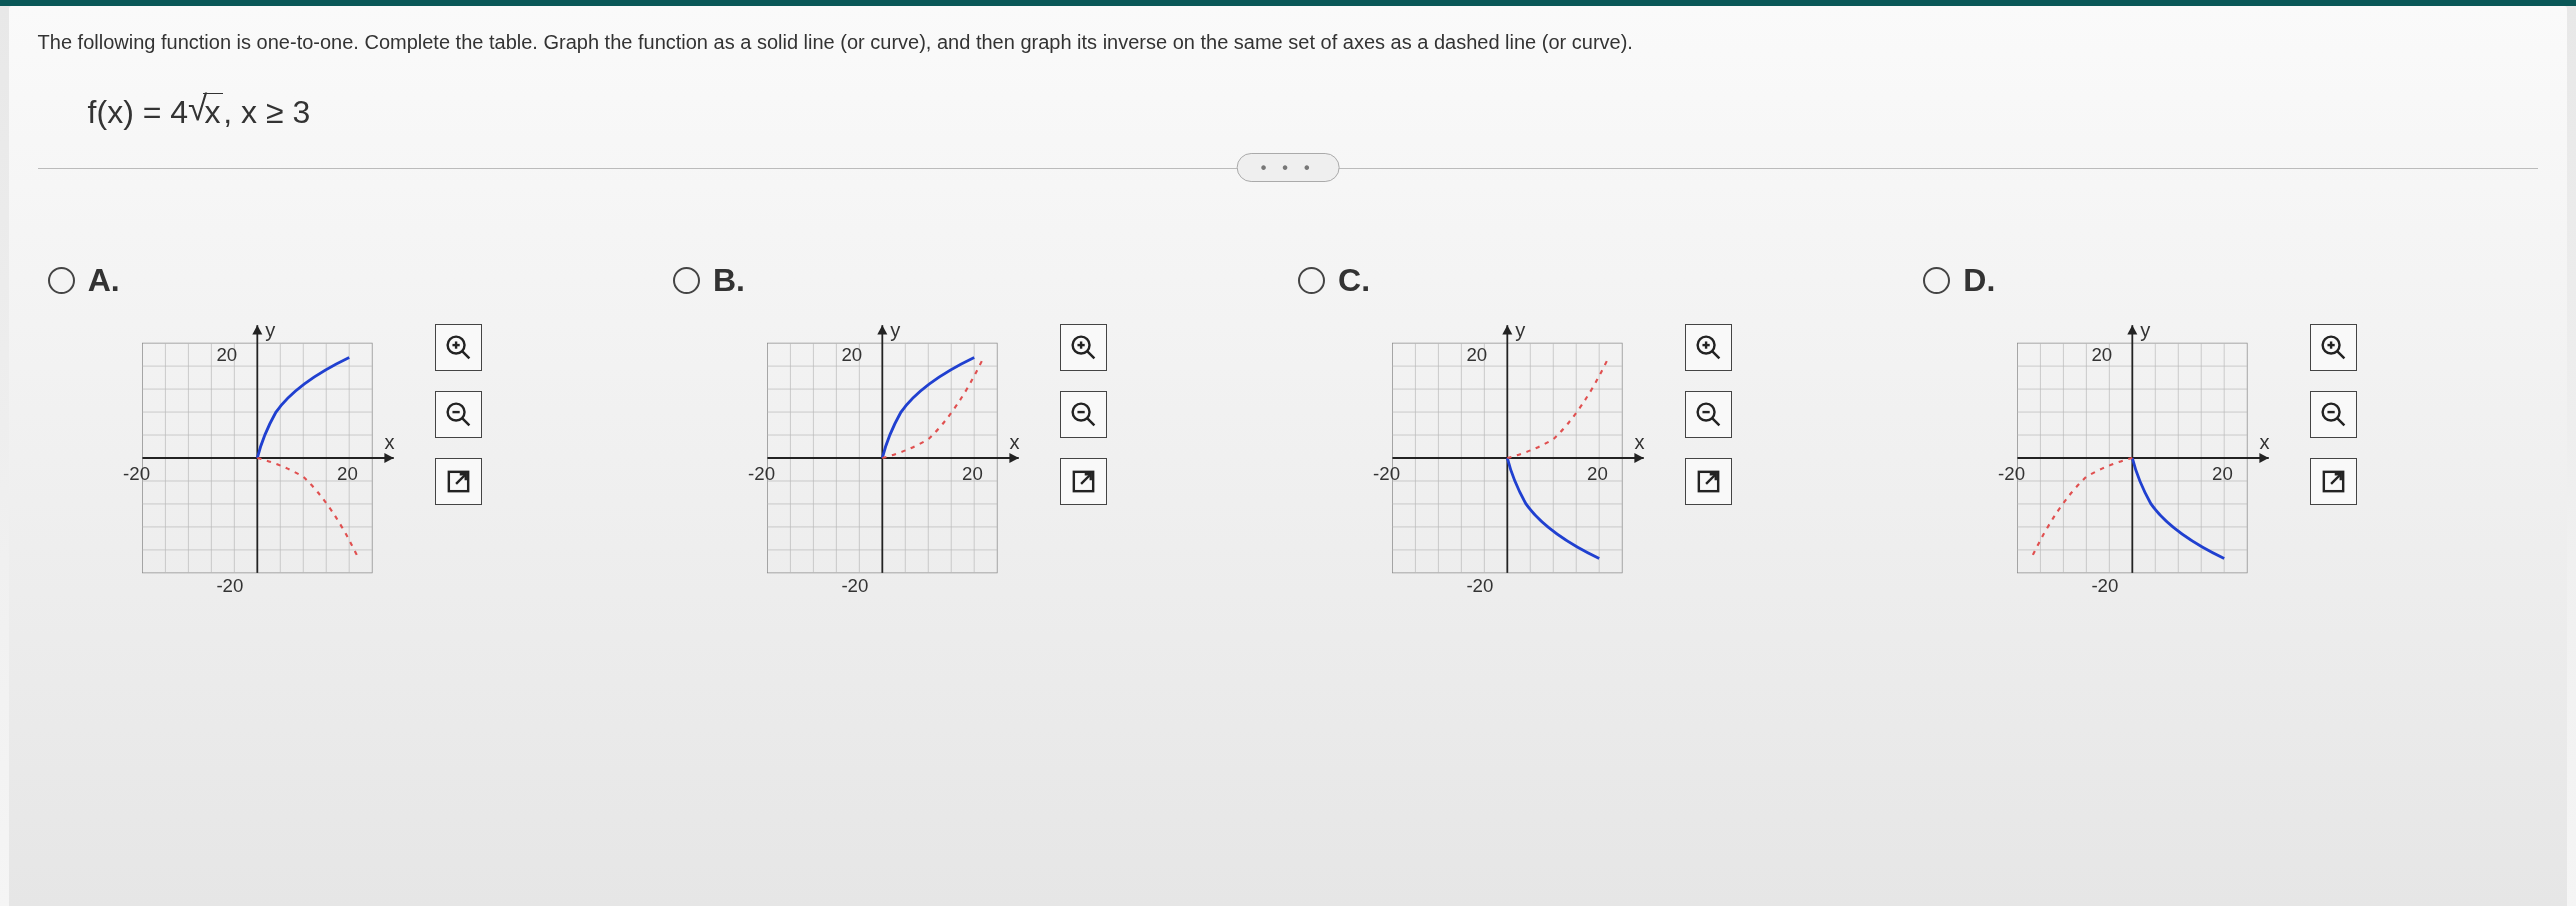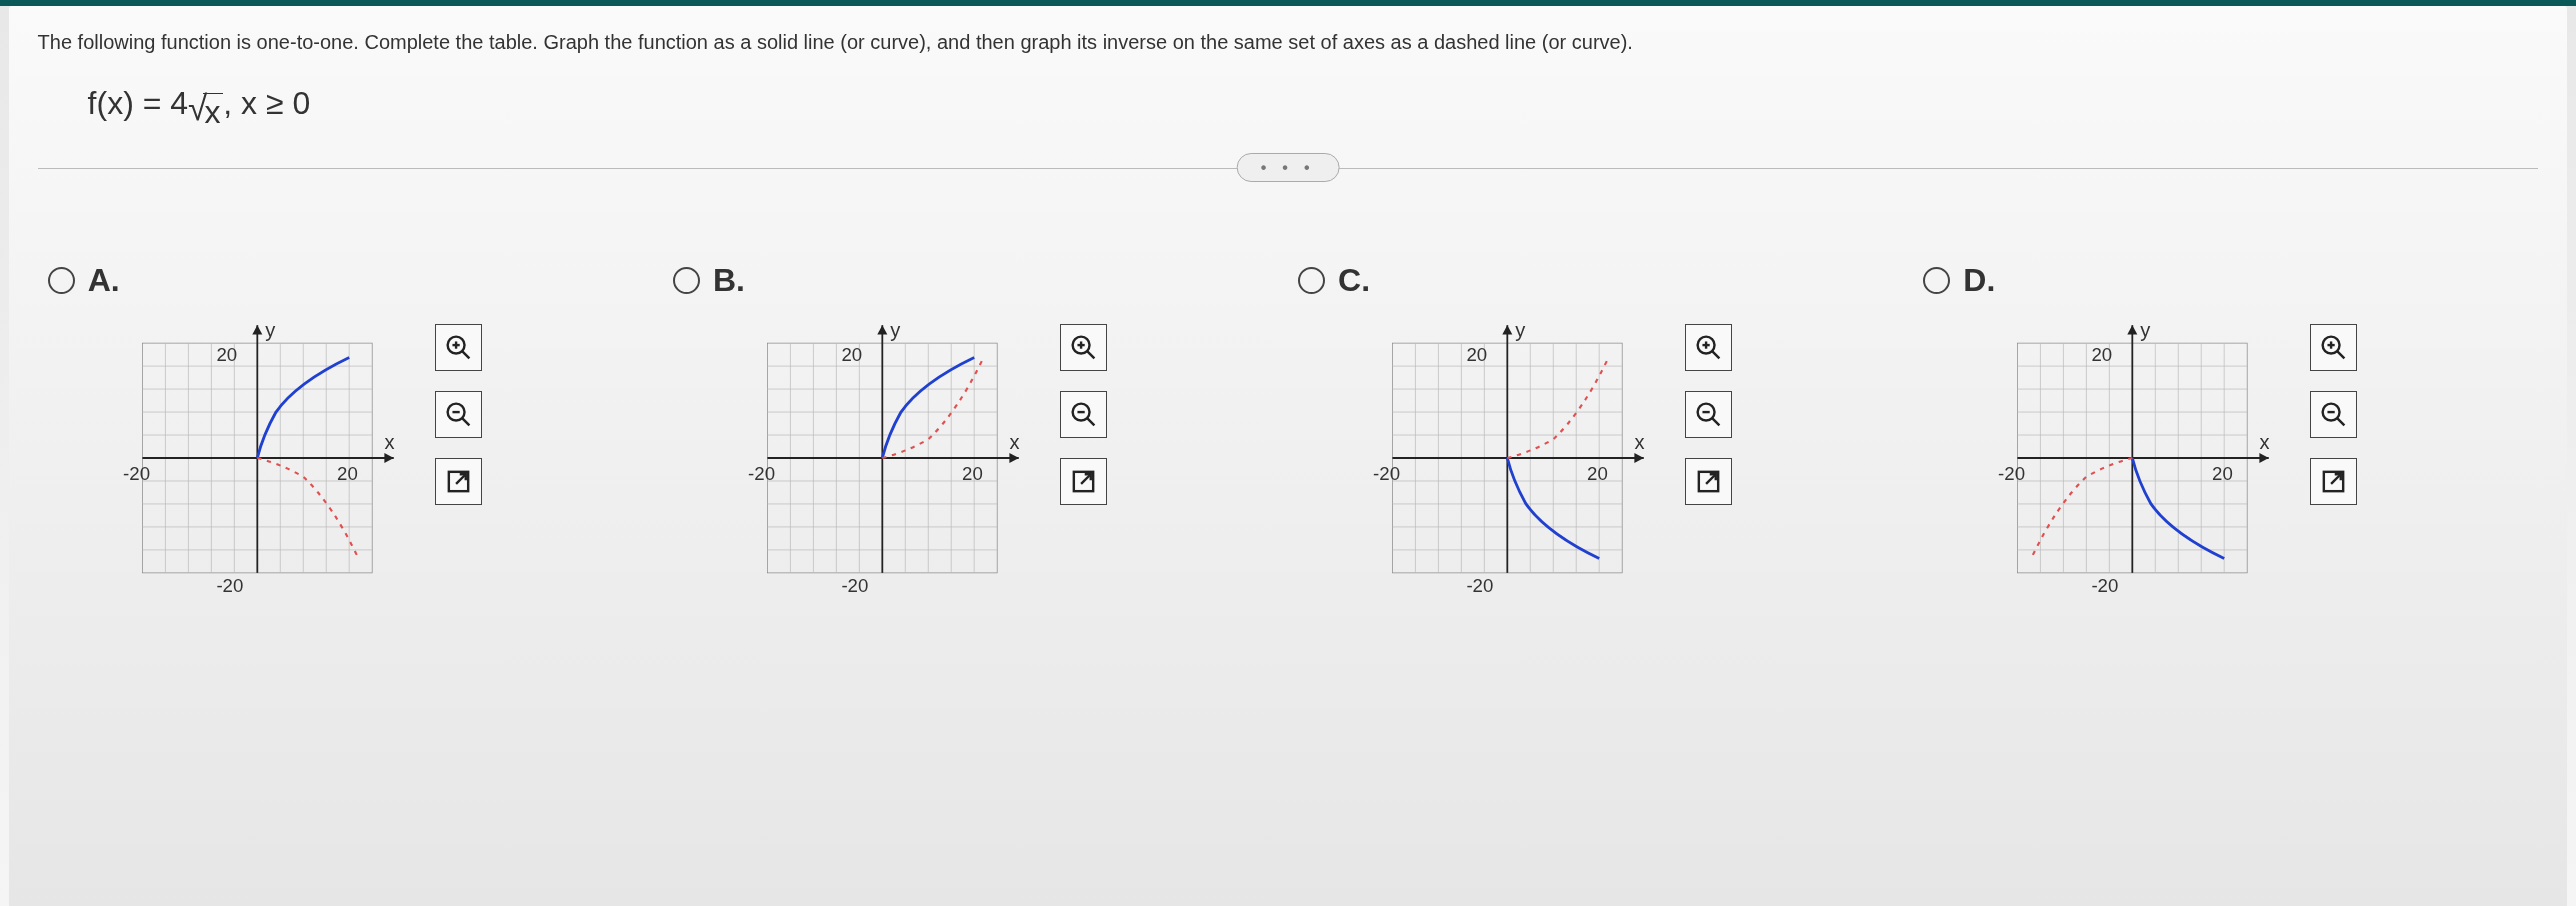--- a/index.html
+++ b/index.html
@@ -22,21 +22,21 @@
     line-height: 1.55;
     color: #333;
     margin-bottom: 27px;
   }
   .formula {
     font-size: 32px;
     margin-left: 50px;
     margin-bottom: 37px;
     color: #333;
     display: flex;
-    align-items: flex-start;
+    align-items: flex-end;
   }
   .sqrt-wrap { display:inline-flex; align-items:flex-start;}
   .sqrt-sign { font-size: 35px; position: relative; top:2.9px;}
   .sqrt-bar { border-top: 1.8px solid #333; padding: 0 2.9px 0 1.4px; margin-left:-4.3px; margin-top:8px;}
   .divider-row {
     border-top: 1.1px solid #bbb;
     position: relative;
     height: 29px;
     margin-bottom: 65px;
   }
@@ -110,21 +110,21 @@
 <div class="content-card">
 
   <p class="question-text">The following function is one-to-one. Complete the table.  Graph the function as a solid line (or curve), and then graph its inverse on the same set of axes as a dashed line (or curve).</p>
 
   <div class="formula">
     <span>f(x) = 4</span>
     <span class="sqrt-wrap">
       <span class="sqrt-sign">√</span>
       <span class="sqrt-bar">x</span>
     </span>
-    <span> , x ≥ 0</span>
+    <span> , x ≥ 3</span>
   </div>
 
   <div class="divider-row">
     <div class="ellipsis-pill">
       <span>• • •</span>
     </div>
   </div>
 
   <div class="options-row">
 

